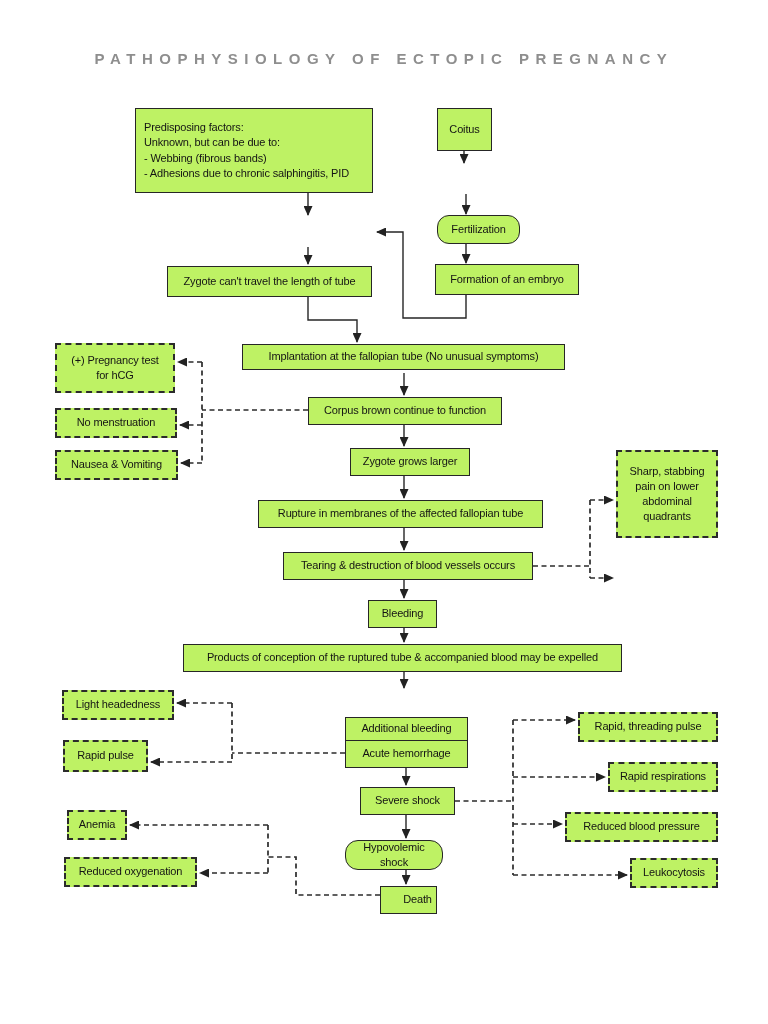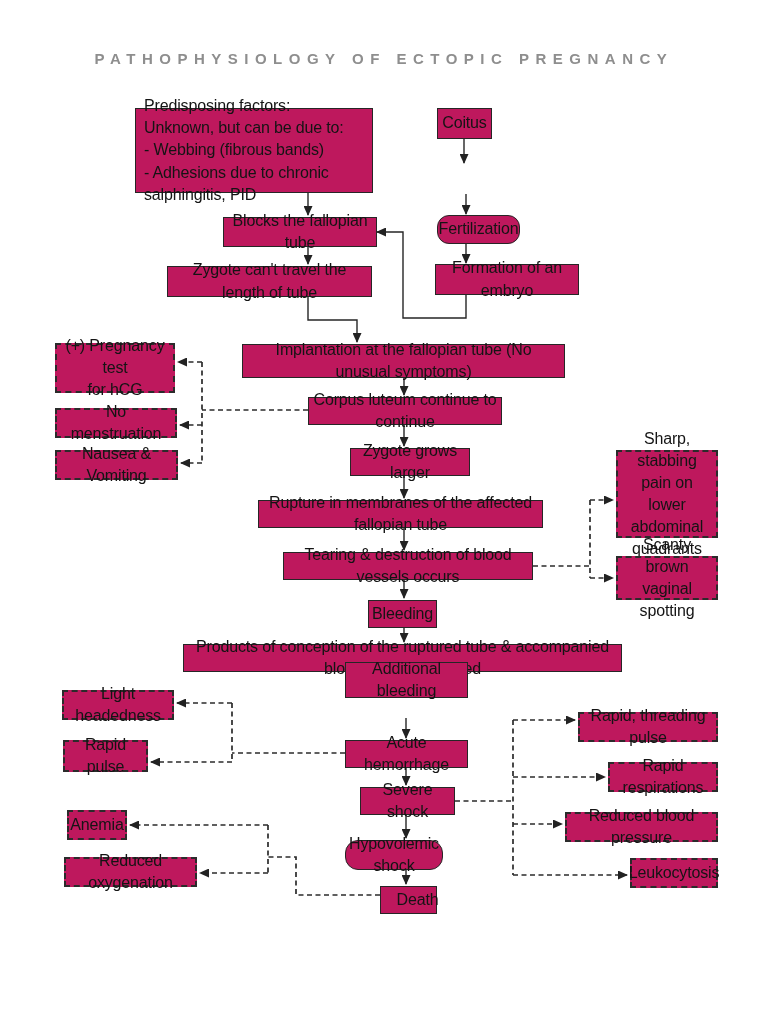--- a/index.html
+++ b/index.html
@@ -7,23 +7,23 @@
     position:relative; width:768px; height:1024px; background:#ffffff;
     font-family:"Liberation Sans", sans-serif; color:#161616; overflow:hidden;
   }
   .title {
     position:absolute; top:50px; left:0; width:768px; text-align:center;
     font-size:15px; font-weight:700; letter-spacing:6.5px; color:#8e8e8e;
     white-space:nowrap;
   }
   svg.wires { position:absolute; left:0; top:0; pointer-events:none; }
   .node {
-    position:absolute; box-sizing:border-box; background:#be185d;
+    position:absolute; box-sizing:border-box; background:#bef264;
     border:1.4px solid #262626; display:flex; align-items:center; justify-content:center;
-    text-align:center; font-size:16px; letter-spacing:-0.15px; line-height:1.38;
+    text-align:center; font-size:11px; letter-spacing:-0.15px; line-height:1.38;
     white-space:pre-line; padding:1px 3px; color:#141414;
   }
   .node.dashed { border:2px dashed #2b2b2b; }
   .node.align-left { justify-content:flex-start; text-align:left; padding:5px 8px; }
 </style>
 </head>
 <body>
 
 <div class="page">
 
@@ -74,48 +74,45 @@
       <path d="M380,895 L296,895 L296,857 L268,857 M268,825 L268,873"></path>
       <path d="M268,825 L130,825" marker-end="url(#arr)"></path>
       <path d="M268,873 L200,873" marker-end="url(#arr)"></path>
     </g>
   </svg>
 
   <div class="node align-left" style="left:135px; top:108px; width:238px; height:85px;">Predisposing factors:
 Unknown, but can be due to:
 - Webbing (fibrous bands)
 - Adhesions due to chronic salphingitis, PID</div>
-  <div class="node" style="left:437px; top:108px; width:55px; height:31px;">Coitus</div>
+  <div class="node" style="left:437px; top:108px; width:55px; height:43px;">Coitus</div>
   <div class="node" style="left:437px; top:215px; width:83px; height:29px;border-radius:12px;">Fertilization</div>
   <div class="node" style="left:435px; top:264px; width:144px; height:31px;">Formation of an embryo</div>
-  <div class="node" style="left:223px; top:217px; width:154px; height:30px;">Blocks the fallopian tube</div>
   <div class="node" style="left:167px; top:266px; width:205px; height:31px;">Zygote can't travel the length of tube</div>
-  <div class="node" style="left:242px; top:344px; width:323px; height:34px;">Implantation at the fallopian tube (No unusual symptoms)</div>
-  <div class="node" style="left:308px; top:397px; width:194px; height:28px;">Corpus luteum continue to continue</div>
+  <div class="node" style="left:242px; top:344px; width:323px; height:26px;">Implantation at the fallopian tube (No unusual symptoms)</div>
+  <div class="node" style="left:308px; top:397px; width:194px; height:28px;">Corpus brown continue to function</div>
   <div class="node" style="left:350px; top:448px; width:120px; height:28px;">Zygote grows larger</div>
   <div class="node" style="left:258px; top:500px; width:285px; height:28px;">Rupture in membranes of the affected fallopian tube</div>
   <div class="node" style="left:283px; top:552px; width:250px; height:28px;">Tearing &amp; destruction of blood vessels occurs</div>
   <div class="node" style="left:368px; top:600px; width:69px; height:28px;">Bleeding</div>
   <div class="node" style="left:183px; top:644px; width:439px; height:28px;">Products of conception of the ruptured tube &amp; accompanied blood may be expelled</div>
-  <div class="node" style="left:345px; top:662px; width:123px; height:36px;">Additional bleeding</div>
+  <div class="node" style="left:345px; top:717px; width:123px; height:24px;">Additional bleeding</div>
   <div class="node" style="left:345px; top:740px; width:123px; height:28px;">Acute hemorrhage</div>
   <div class="node" style="left:360px; top:787px; width:95px; height:28px;">Severe shock</div>
   <div class="node" style="left:345px; top:840px; width:98px; height:30px;border-radius:13px;">Hypovolemic shock</div>
   <div class="node" style="left:380px; top:886px; width:57px; height:28px;padding-left:21px;">Death</div>
 
   <div class="node dashed" style="left:55px; top:343px; width:120px; height:50px;">(+) Pregnancy test
 for hCG</div>
   <div class="node dashed" style="left:55px; top:408px; width:122px; height:30px;">No menstruation</div>
   <div class="node dashed" style="left:55px; top:450px; width:123px; height:30px;">Nausea &amp; Vomiting</div>
   <div class="node dashed" style="left:616px; top:450px; width:102px; height:88px;">Sharp, stabbing
 pain on lower
 abdominal
 quadrants</div>
-  <div class="node dashed" style="left:616px; top:556px; width:102px; height:44px;">Scanty brown
-vaginal spotting</div>
   <div class="node dashed" style="left:62px; top:690px; width:112px; height:30px;">Light headedness</div>
   <div class="node dashed" style="left:63px; top:740px; width:85px; height:32px;">Rapid pulse</div>
   <div class="node dashed" style="left:67px; top:810px; width:60px; height:30px;">Anemia</div>
   <div class="node dashed" style="left:64px; top:857px; width:133px; height:30px;">Reduced oxygenation</div>
   <div class="node dashed" style="left:578px; top:712px; width:140px; height:30px;">Rapid, threading pulse</div>
   <div class="node dashed" style="left:608px; top:762px; width:110px; height:30px;">Rapid respirations</div>
   <div class="node dashed" style="left:565px; top:812px; width:153px; height:30px;">Reduced blood pressure</div>
   <div class="node dashed" style="left:630px; top:858px; width:88px; height:30px;">Leukocytosis</div>
 
 </div>

